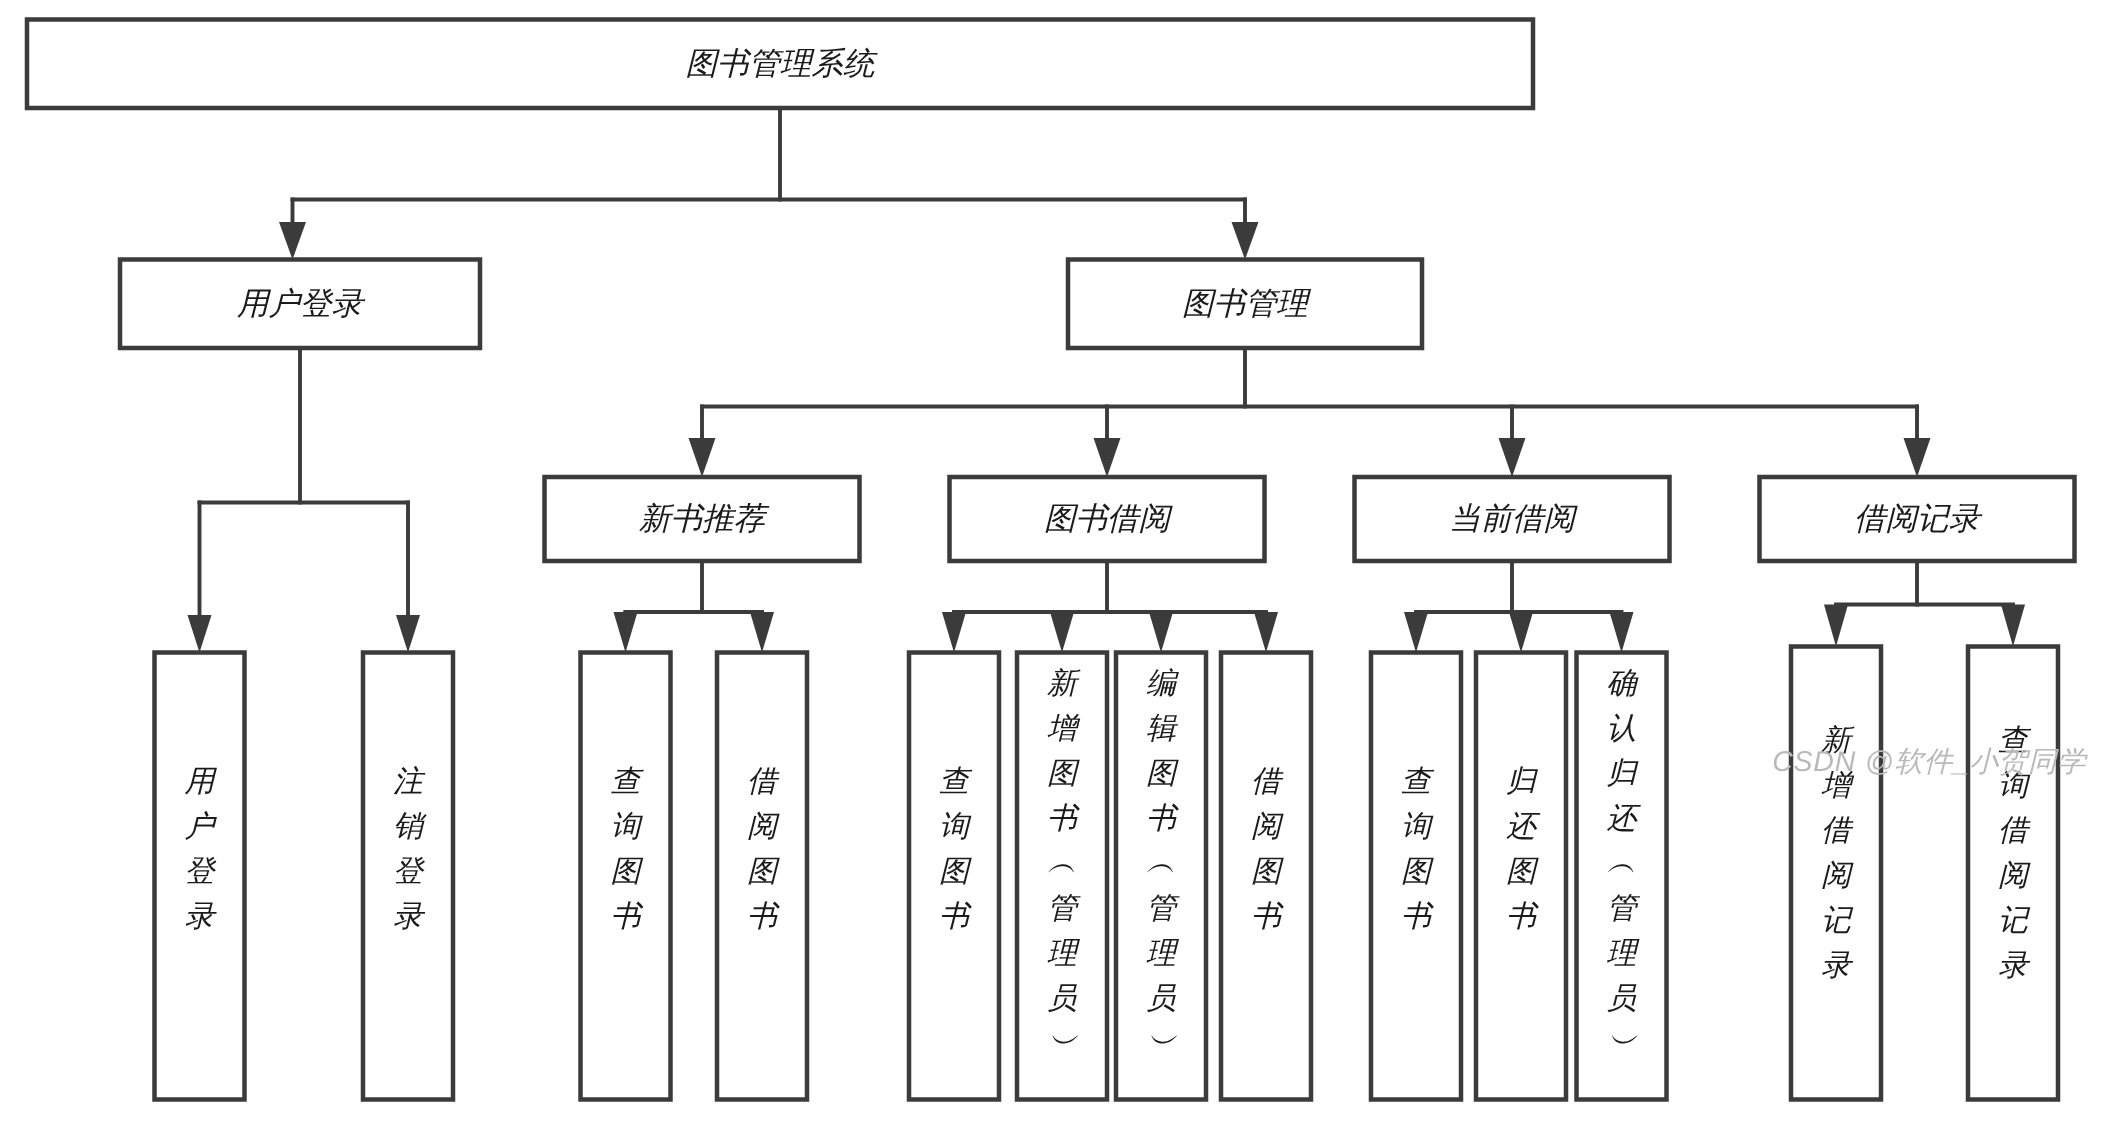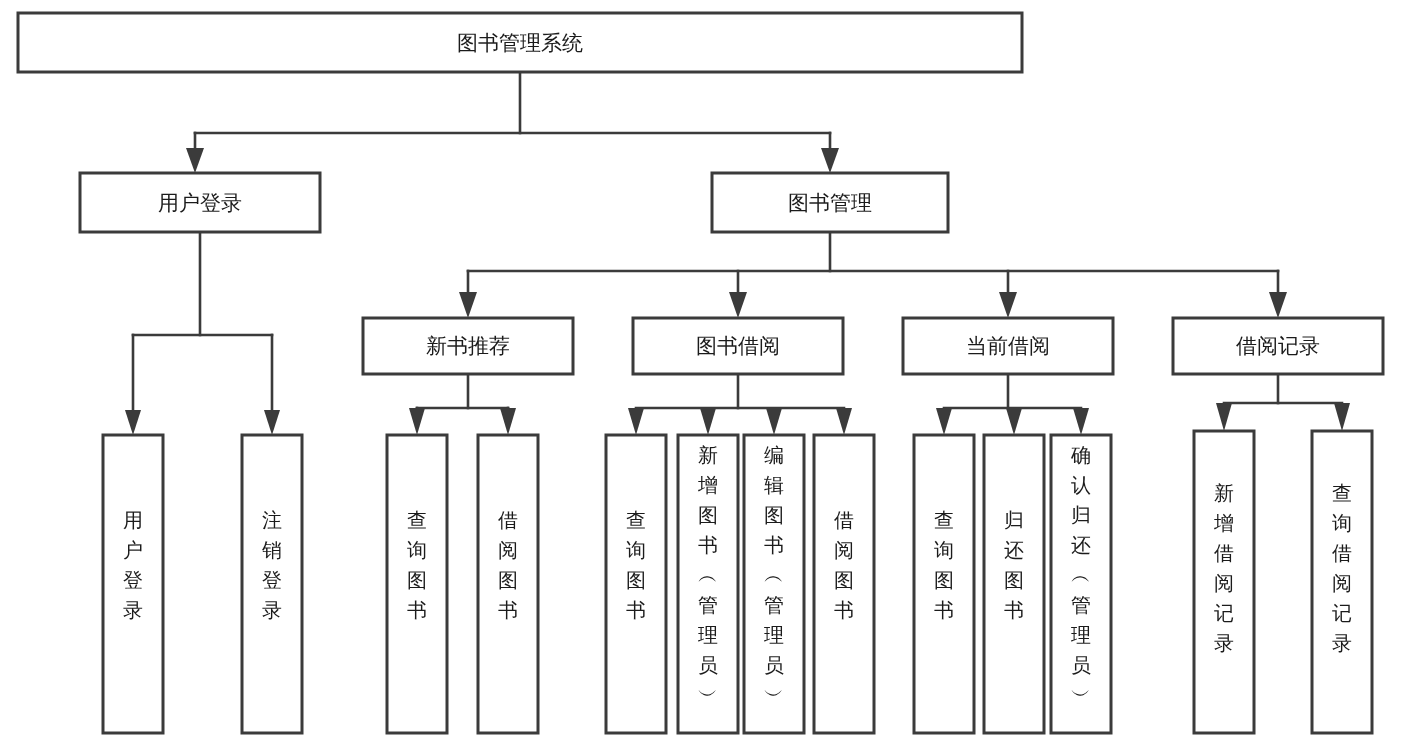--- a/index.html
+++ b/index.html
@@ -12,20 +12,21 @@
     height: 747px;
     font-family: "Liberation Sans", "DejaVu Sans", sans-serif;
     overflow: hidden;
     position: relative;
   }
   #diagram-root {
     position: relative;
     width: 1405px;
     height: 527px;
     background: #ffffff;
+    font-style: italic;
   }
   svg#flow {
     display: block;
     width: 1405px;
     height: 747px;
   }
   .node-rect {
     fill: #ffffff;
     stroke: #3b3b3b;
     stroke-width: 3;
@@ -220,13 +221,14 @@
       <text class="node-label-vert" x="1224" y="500"><tspan x="1224" y="500">新</tspan><tspan x="1224" y="530">增</tspan><tspan x="1224" y="560">借</tspan><tspan x="1224" y="590">阅</tspan><tspan x="1224" y="620">记</tspan><tspan x="1224" y="650">录</tspan></text>
     </g>
 
     <g>
       <rect class="node-rect" x="1312" y="431" width="60" height="302"></rect>
       <text class="node-label-vert" x="1342" y="500"><tspan x="1342" y="500">查</tspan><tspan x="1342" y="530">询</tspan><tspan x="1342" y="560">借</tspan><tspan x="1342" y="590">阅</tspan><tspan x="1342" y="620">记</tspan><tspan x="1342" y="650">录</tspan></text>
     </g>
 
   </svg>
 
+  <div class="watermark">CSDN @软件_小贺同学</div>
 </div>
 
 </body></html>

